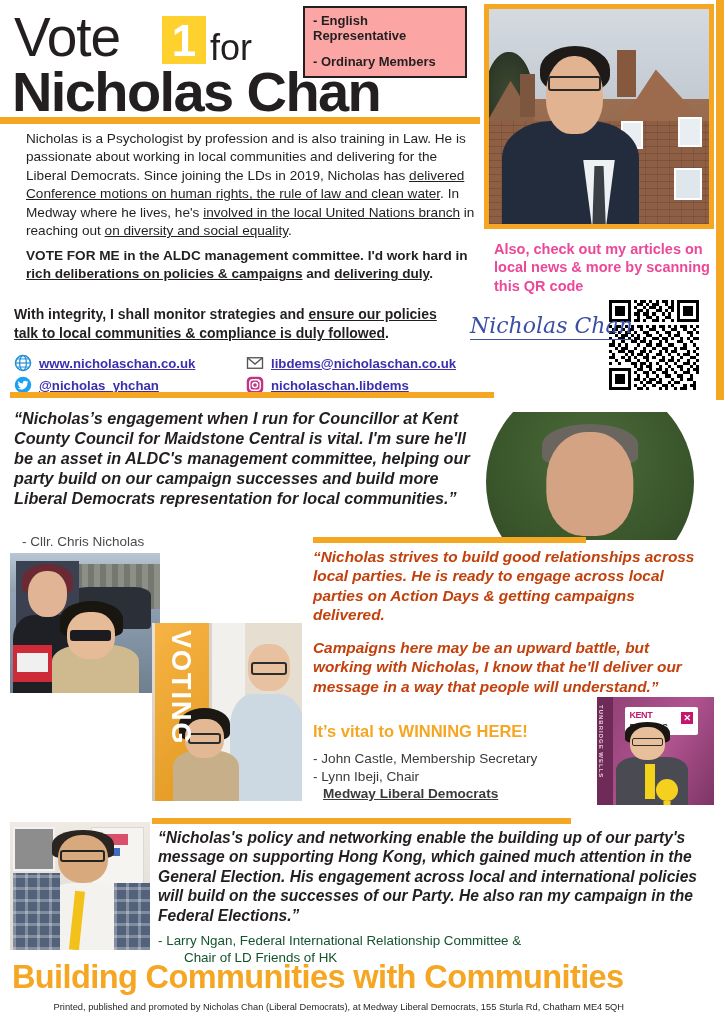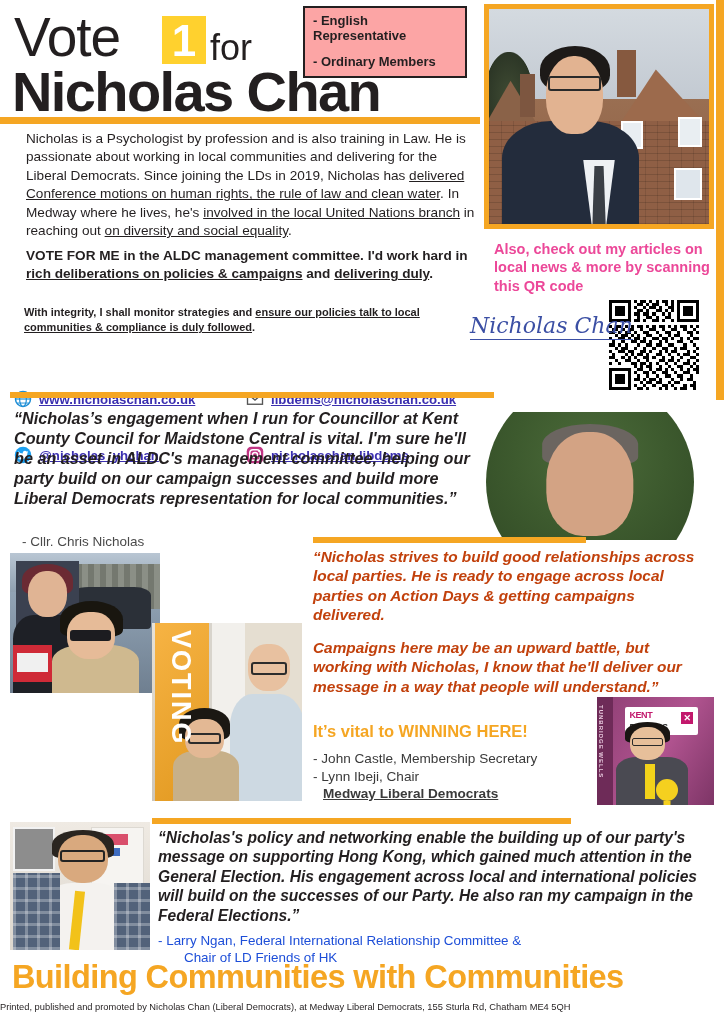--- a/index.html
+++ b/index.html
@@ -109,41 +109,41 @@
   
   .intro {
     left: 26px; top: 130px; width: 450px;
     font-size: 13.6px; color: #231f20; line-height: 1.36;
   }
   .intro2 {
     left: 26px; top: 247px; width: 450px;
     font-size: 13.6px; font-weight: 700; color: #231f20; line-height: 1.36;
   }
   .intro3 {
-    left: 24px; top: 305px; width: 440px;
-    font-size: 11px; font-weight: 700; color: #231f20; line-height: 1.36;
+    left: 14px; top: 305px; width: 440px;
+    font-size: 14px; font-weight: 700; color: #231f20; line-height: 1.36;
   }
 
   
   .qr-text {
     left: 494px; top: 240px; width: 216px;
     font-size: 14.5px; font-weight: 700; color: #ec4899; line-height: 1.26;
   }
   .qr-code { left: 609px; top: 300px; width: 90px; height: 90px; }
   .signature {
     left: 470px; top: 313px;
     font-family: "DejaVu Serif", serif;
     font-style: italic; font-size: 22px; color: #3b4fa4;
     border-bottom: 1.6px solid #3b4fa4;
     padding-bottom: 1px;
   }
 
   
   .contacts { left: 14px; top: 353px; width: 480px; }
-  .crow { display: flex; align-items: center; height: 20px; margin-bottom: 2px; margin-top: 36px; }
+  .crow { display: flex; align-items: center; height: 20px; margin-bottom: 2px; }
   .cell { display: flex; align-items: center; }
   .cell.c1 { width: 232px; }
   .ico { width: 18px; height: 18px; margin-right: 7px; flex: 0 0 18px; }
   .clink {
     font-size: 13.2px; font-weight: 700; color: #3b2fb0;
     text-decoration: underline;
   }
 
   
   .q1 {
@@ -323,34 +323,34 @@
 
   
   .bar-q3 { left: 152px; top: 818px; width: 419px; height: 6px; }
   .q3 {
     left: 158px; top: 828px; width: 556px;
     font-size: 15.6px; font-weight: 700; font-style: italic;
     color: #231f20; line-height: 1.25;
   }
   .q3-attr {
     left: 158px; top: 932px;
-    font-size: 13.4px; color: #1d4ed8; line-height: 1.3;
+    font-size: 13.4px; color: #14532d; line-height: 1.3;
   }
   .q3-attr .l2 { margin-left: 26px; }
 
   
   .footer-slogan {
     left: 12px; top: 961px; width: 700px;
     font-size: 32.5px; font-weight: 700; color: #F5A623;
     letter-spacing: -0.6px; line-height: 1;
   }
   .footer-imprint {
     left: 0; top: 1002px; width: 624px;
-    text-align: left;
-    font-size: 9.3px; color: #231f20;
+    text-align: right;
+    font-size: 9.3px; color: #231f20; padding-left: 15px;
   }
 </style>
 </head>
 <body>
 
 <div id="leaflet">
 
   <div class="abs hdr-vote">Vote</div>
 
   <div class="abs hdr-one-box">

